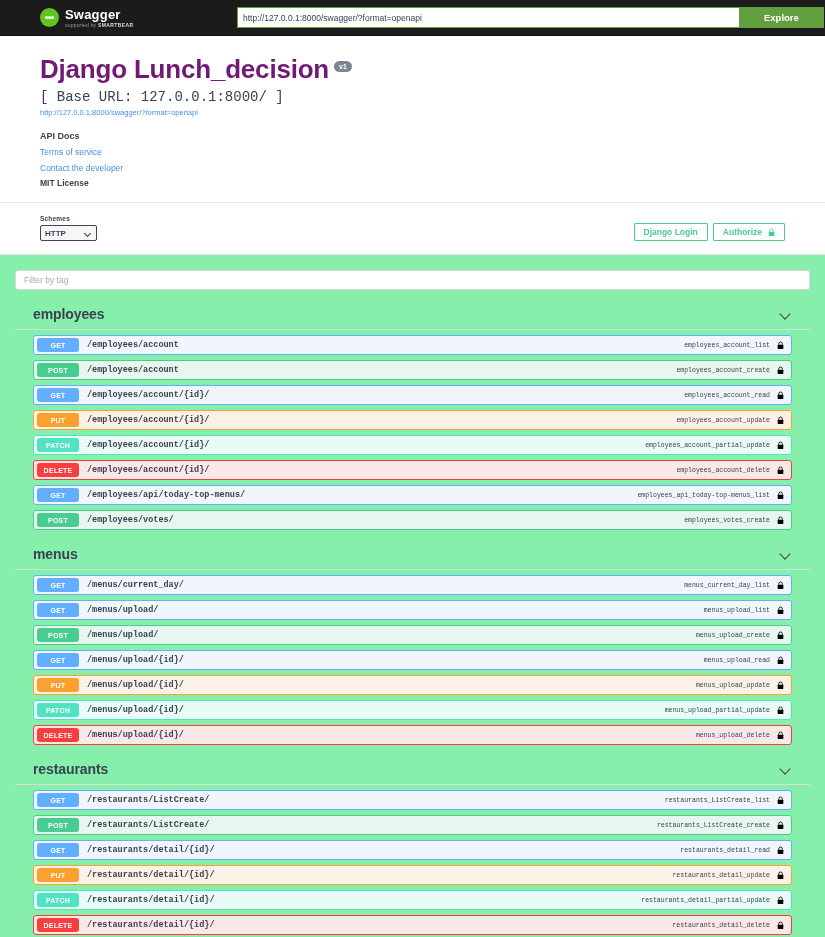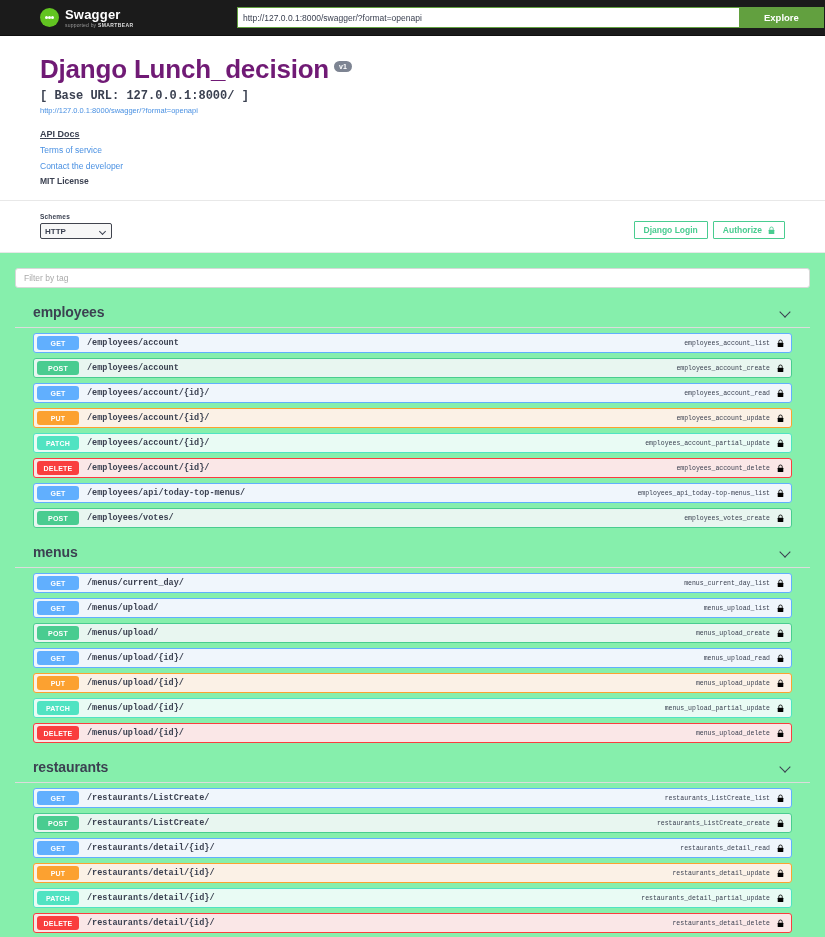--- a/index.html
+++ b/index.html
@@ -64,47 +64,47 @@
     margin: 0; line-height: 1.05; letter-spacing: -.2px;
   }
   .version-badge {
     background: #7d8492; color: #ffffff;
     font-size: 7px; font-weight: bold;
     border-radius: 57px; padding: 2px 5px;
     margin-top: 5px; line-height: 1;
   }
   .base-url {
     font-family: "Liberation Mono", monospace;
-    font-size: 12px; color: #3b4151; margin-top: 6px; font-weight: bold;
+    font-size: 14px; color: #3b4151; margin-top: 6px; font-weight: normal;
   }
   .spec-link {
     font-size: 7.5px; color: #4990e2; margin-top: 3px;
     text-decoration: none; display: block;
   }
-  .desc-title { font-size: 9px; color: #3b4151; font-weight: bold; margin-top: 14px; text-decoration: underline; }
+  .desc-title { font-size: 9px; color: #3b4151; font-weight: bold; margin-top: 14px; }
   .meta-link {
     font-size: 8.5px; color: #4990e2; text-decoration: none;
     display: block; margin-top: 6px;
   }
   .license { font-size: 8.5px; color: #3b4151; margin-top: 5px; font-weight: bold; }
 
   
   .schemebar {
     background: #ffffff;
     border-top: 1px solid #e8e8e8;
     border-bottom: 1px solid #e8e8e8;
     padding: 12px 40px 13px 40px;
     display: flex; align-items: flex-end; justify-content: space-between;
   }
   .schemes-label {
     font-size: 6.5px; color: #3b4151; font-weight: bold;
     margin-bottom: 3px; letter-spacing: .2px;
   }
   .scheme-select {
-    width: 72px; height: 16px;
+    width: 57px; height: 16px;
     border: 1px solid #41444e; border-radius: 2px;
     background: #f7f7f7; color: #3b4151;
     font-size: 8px; font-weight: bold;
     padding: 0 4px;
     font-family: "Liberation Sans", sans-serif;
     display: flex; align-items: center; justify-content: space-between;
     cursor: pointer;
   }
   .chev-sm { width: 7px; height: 7px; position: relative; }
   .chev-sm::after {

